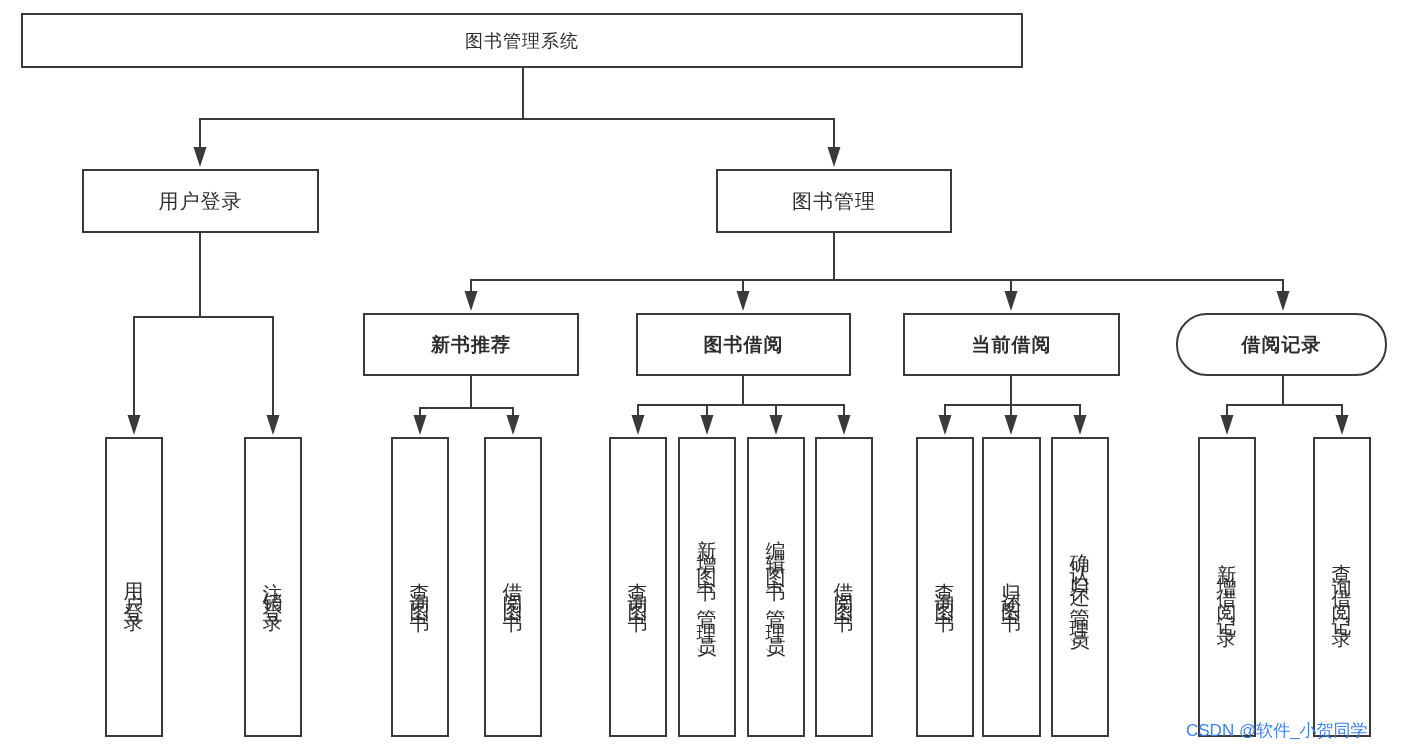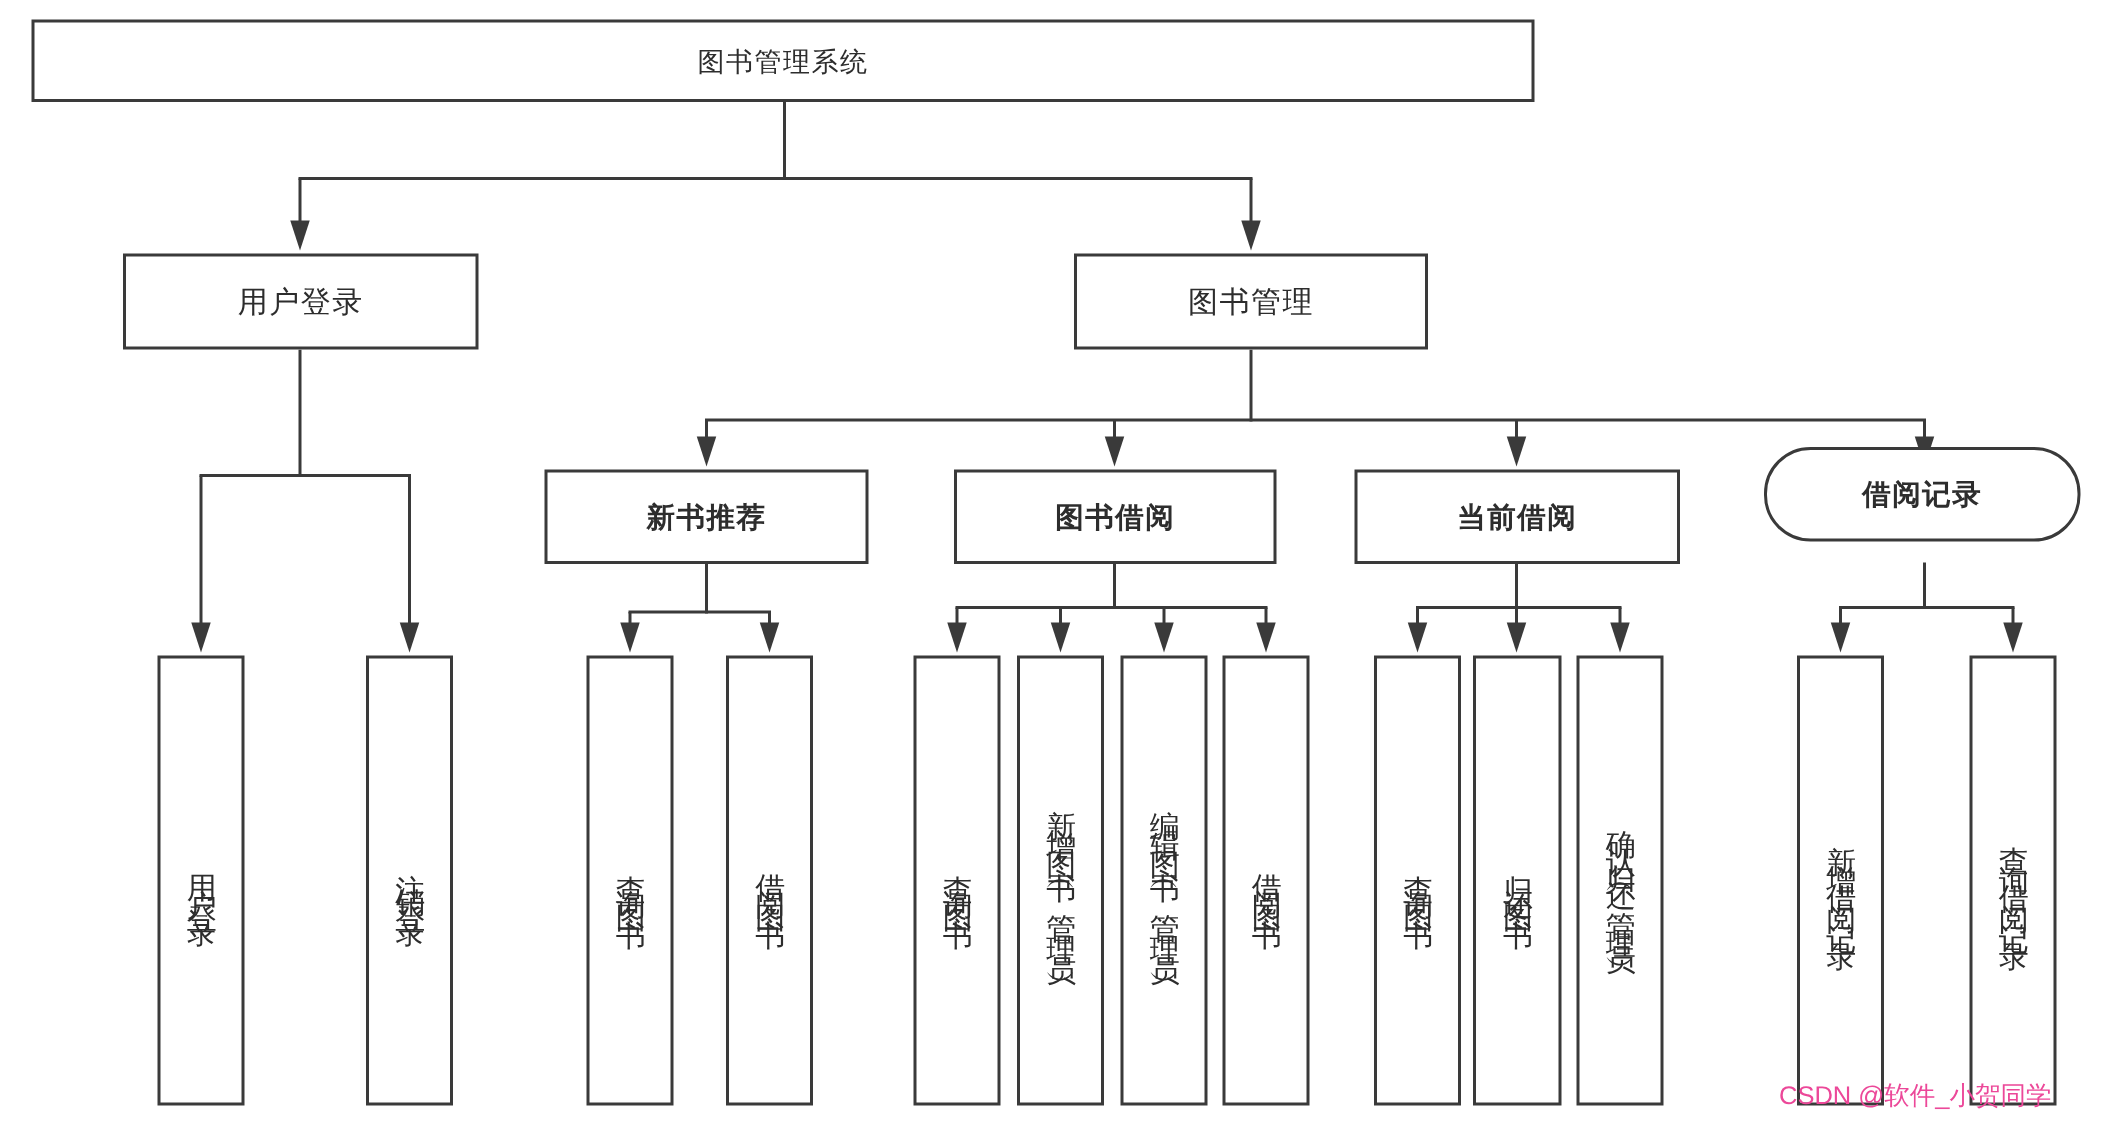--- a/index.html
+++ b/index.html
@@ -39,21 +39,21 @@
   }
   .box.leaf.ls4 span { letter-spacing: 10px; }
   .box.leaf.ls6 span { letter-spacing: 13px; }
   .box.leaf.ls8 span { letter-spacing: 14px; }
   .box.leaf.ls9 span { letter-spacing: 11px; }
   #watermark {
     position: absolute;
     left: 1186px;
     top: 719px;
     font-size: 17px;
-    color: #ec4899;
+    color: #3b82f6;
     z-index: 3;
     white-space: nowrap;
   }
 </style>
 </head>
 <body>
 
 <div id="stage">
 
   <svg id="connectors" viewBox="0 0 1405 747" xmlns="http://www.w3.org/2000/svg">
@@ -135,21 +135,21 @@
 
   <div class="box lvl3" style="left:363px; top:313px; width:216px; height:63px;">
     <span>新书推荐</span>
   </div>
   <div class="box lvl3" style="left:636px; top:313px; width:215px; height:63px;">
     <span>图书借阅</span>
   </div>
   <div class="box lvl3" style="left:903px; top:313px; width:217px; height:63px;">
     <span>当前借阅</span>
   </div>
-  <div class="box lvl3" style="left:1176px; top:298px; width:211px; height:63px;border-radius:31px;">
+  <div class="box lvl3" style="left:1176px; top:313px; width:211px; height:63px;border-radius:31px;">
     <span>借阅记录</span>
   </div>
 
   <div class="box leaf ls4" style="left:105px; top:437px; width:58px; height:300px;">
     <span>用户登录</span>
   </div>
   <div class="box leaf ls4" style="left:244px; top:437px; width:58px; height:300px;">
     <span>注销登录</span>
   </div>
 

